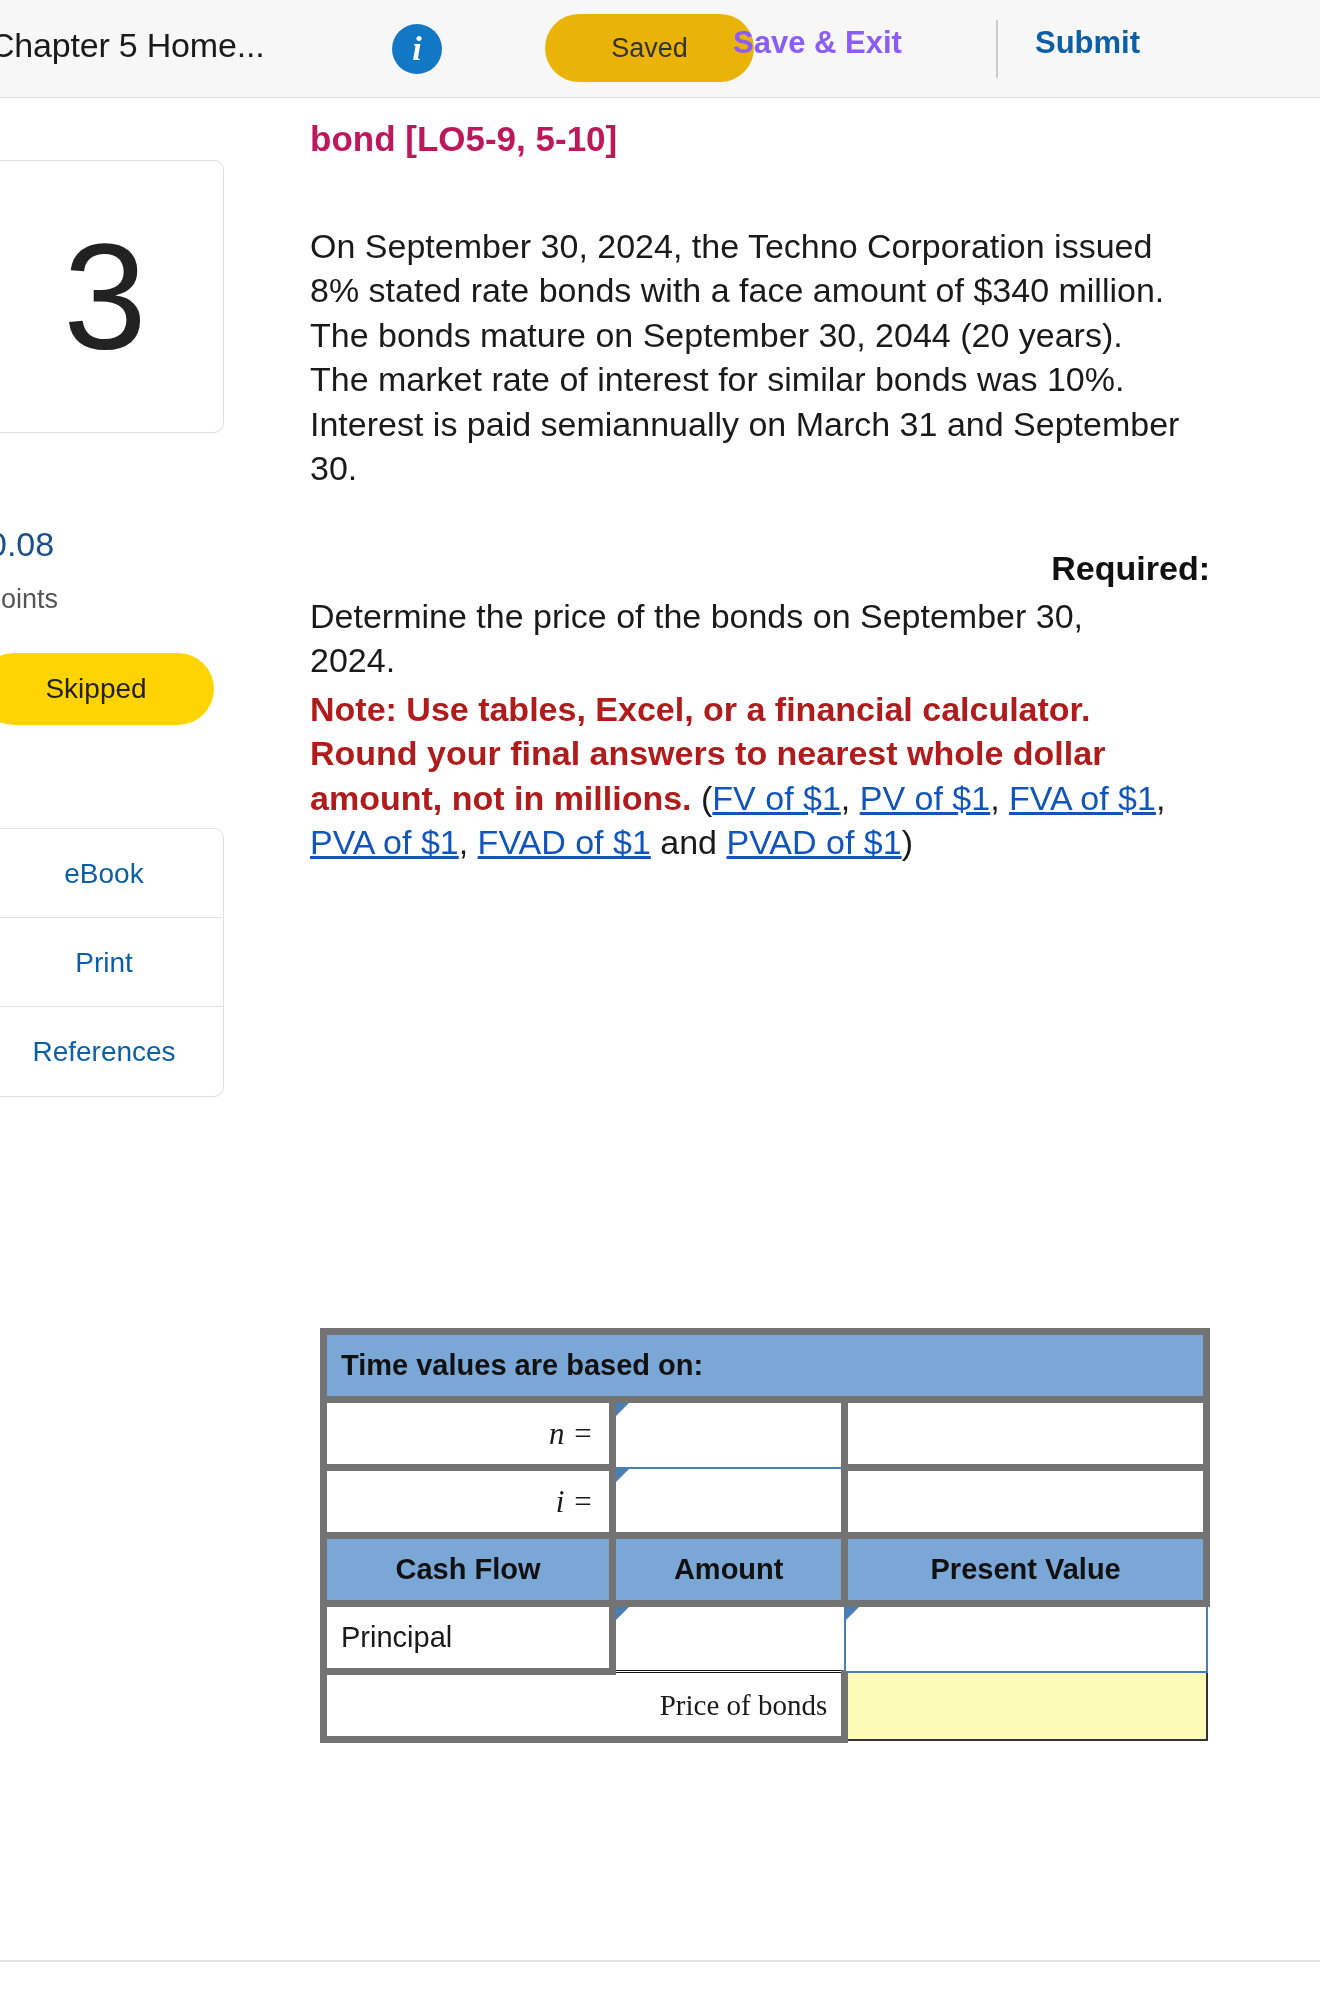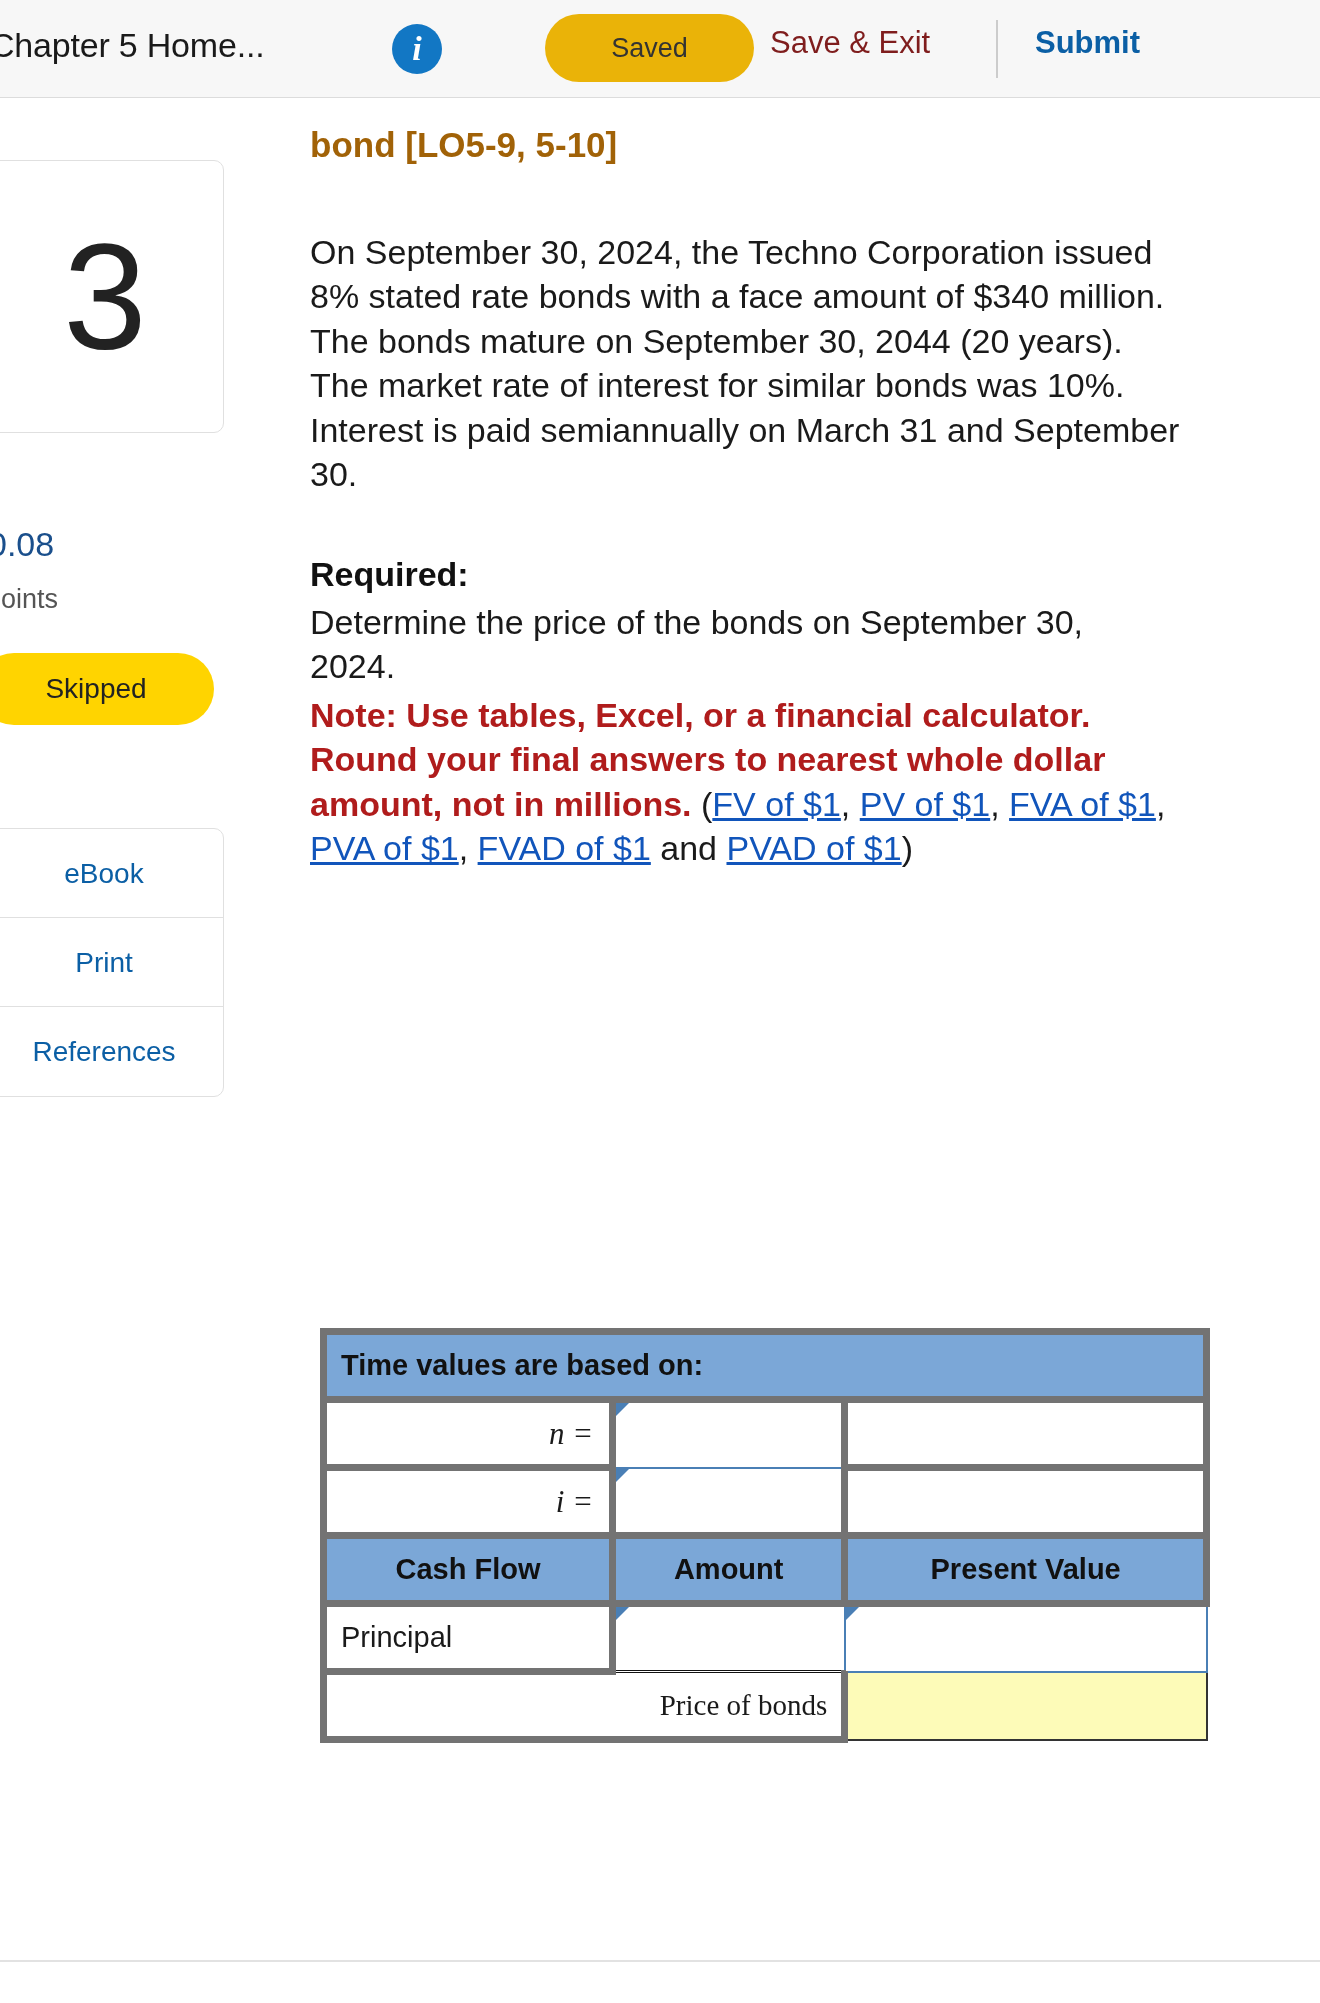--- a/index.html
+++ b/index.html
@@ -40,22 +40,22 @@
     position: absolute; left: 545px; top: 14px;
     width: 209px; height: 68px;
     border-radius: 34px;
     background: #eab308;
     color: #333333;
     font-size: 27px;
     text-align: center;
     line-height: 68px;
   }
   .save-exit {
-    position: absolute; left: 770px; top: 25px;
-    font-size: 31px; font-weight: normal; color: #7f1d1d;
+    position: absolute; left: 733px; top: 25px;
+    font-size: 31px; font-weight: bold; color: #8b5cf6;
     white-space: nowrap;
   }
   .divider-v {
     position: absolute; left: 996px; top: 20px;
     width: 2px; height: 58px; background: #cccccc;
   }
   .submit-btn {
     position: absolute; left: 1035px; top: 25px;
     font-size: 31px; font-weight: bold; color: #0b5fa5;
     white-space: nowrap;
@@ -105,30 +105,31 @@
     text-align: center;
     font-size: 28px; color: #0b5fa5;
     border-bottom: 1px solid #e0e0e0;
   }
   .rail-link:last-child { border-bottom: none; }
 
   
   .content { position: absolute; left: 310px; top: 110px; width: 900px; }
 
   .q-title {
-    font-size: 35px; font-weight: bold; color: #a16207;
-    margin: 12px 0 62px 0; line-height: 1.3;
+    font-size: 35px; font-weight: bold; color: #be185d;
+    margin: 6px 0 62px 0; line-height: 1.3;
   }
   .para {
     font-size: 34px; color: #1a1a1a; line-height: 1.31;
     margin: 0 0 58px 0; width: 880px;
   }
   .req-head {
     font-size: 34px; font-weight: bold; color: #111111;
     margin: 0 0 6px 0;
+    text-align: right;
   }
   .req-body {
     font-size: 34px; color: #1a1a1a; line-height: 1.31;
     margin: 0 0 4px 0; width: 830px;
   }
   .note {
     font-size: 34px; font-weight: bold; color: #b01c1c;
     line-height: 1.31; width: 880px; margin: 0;
   }
   .note .lnk {

